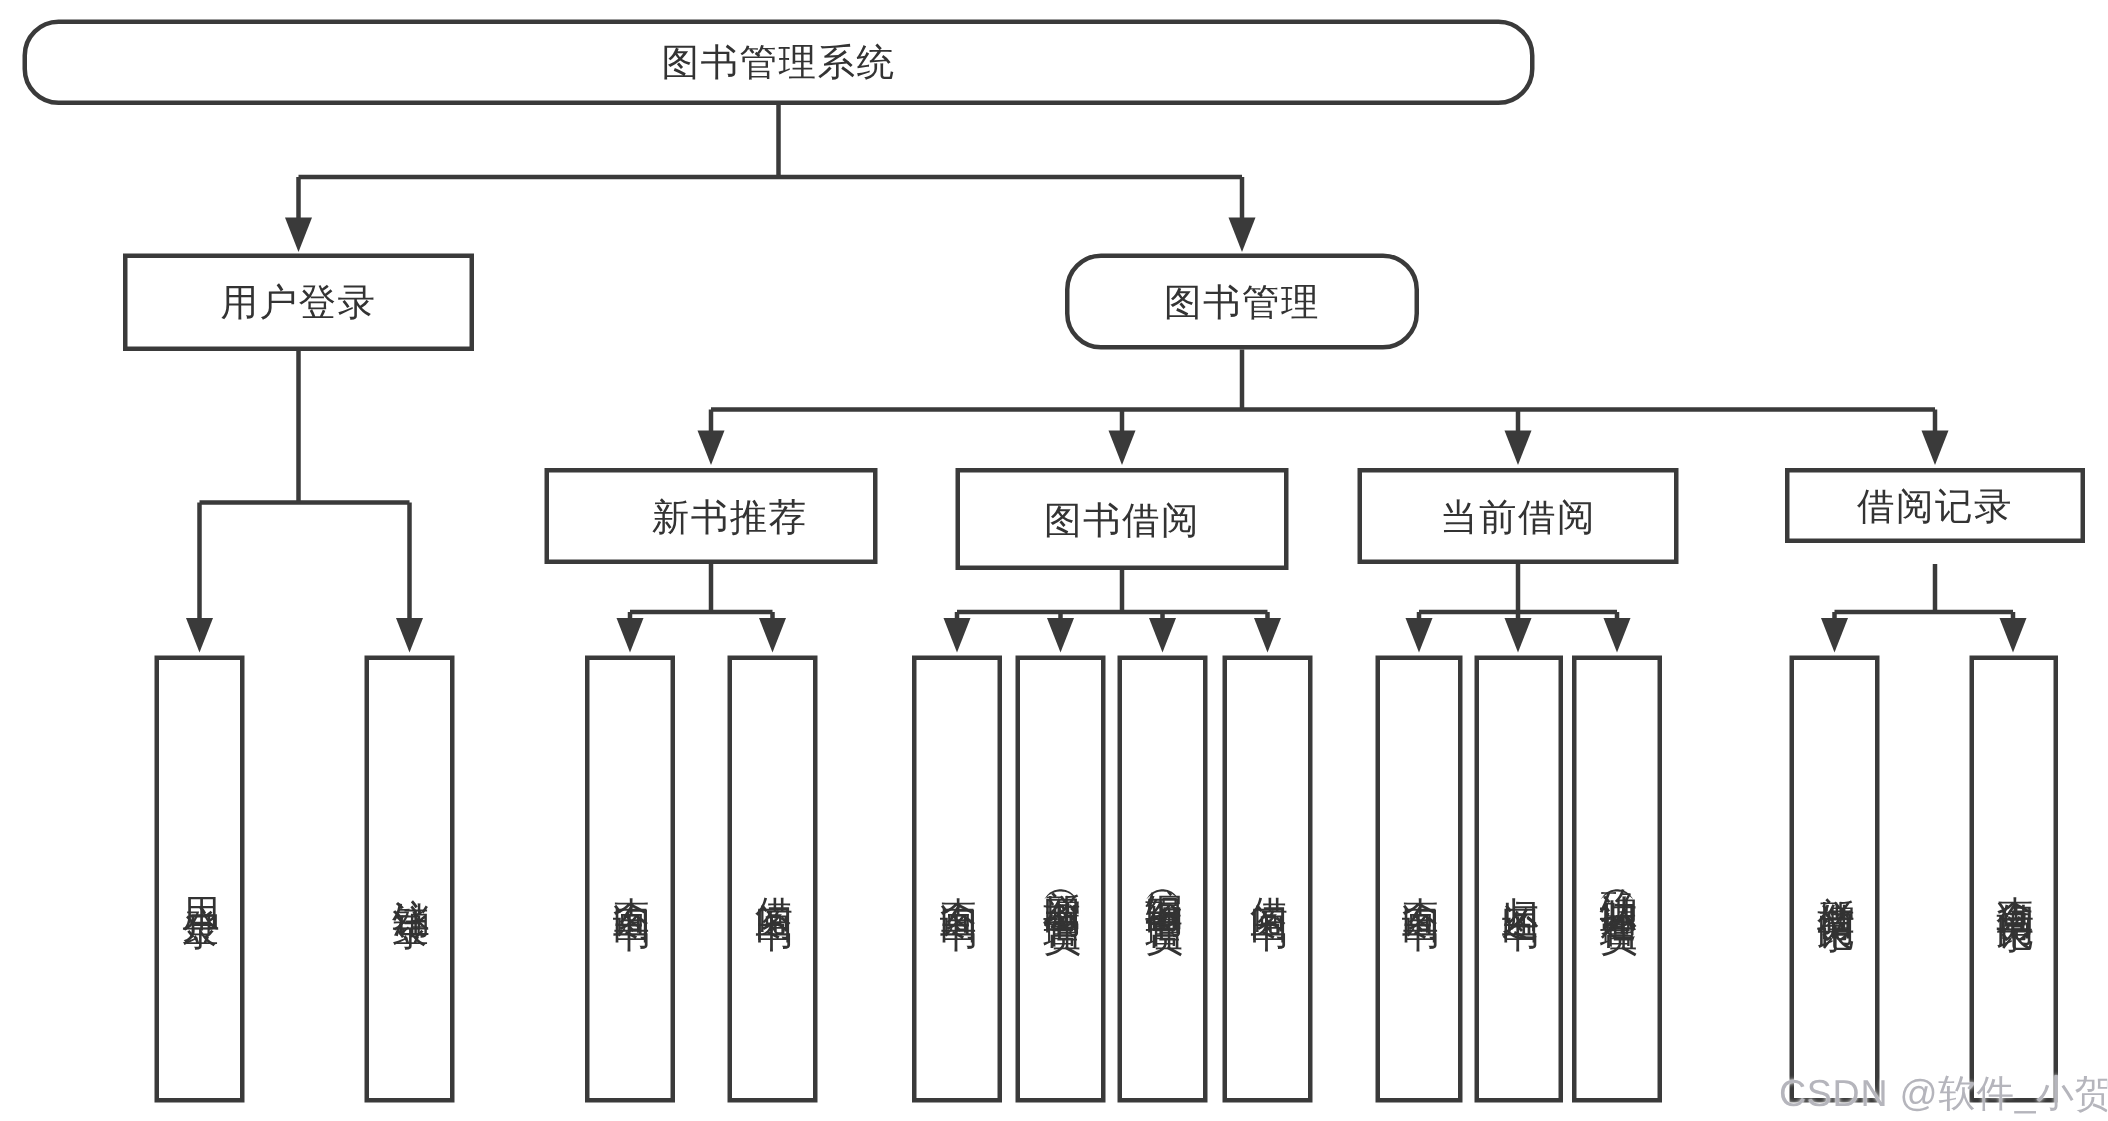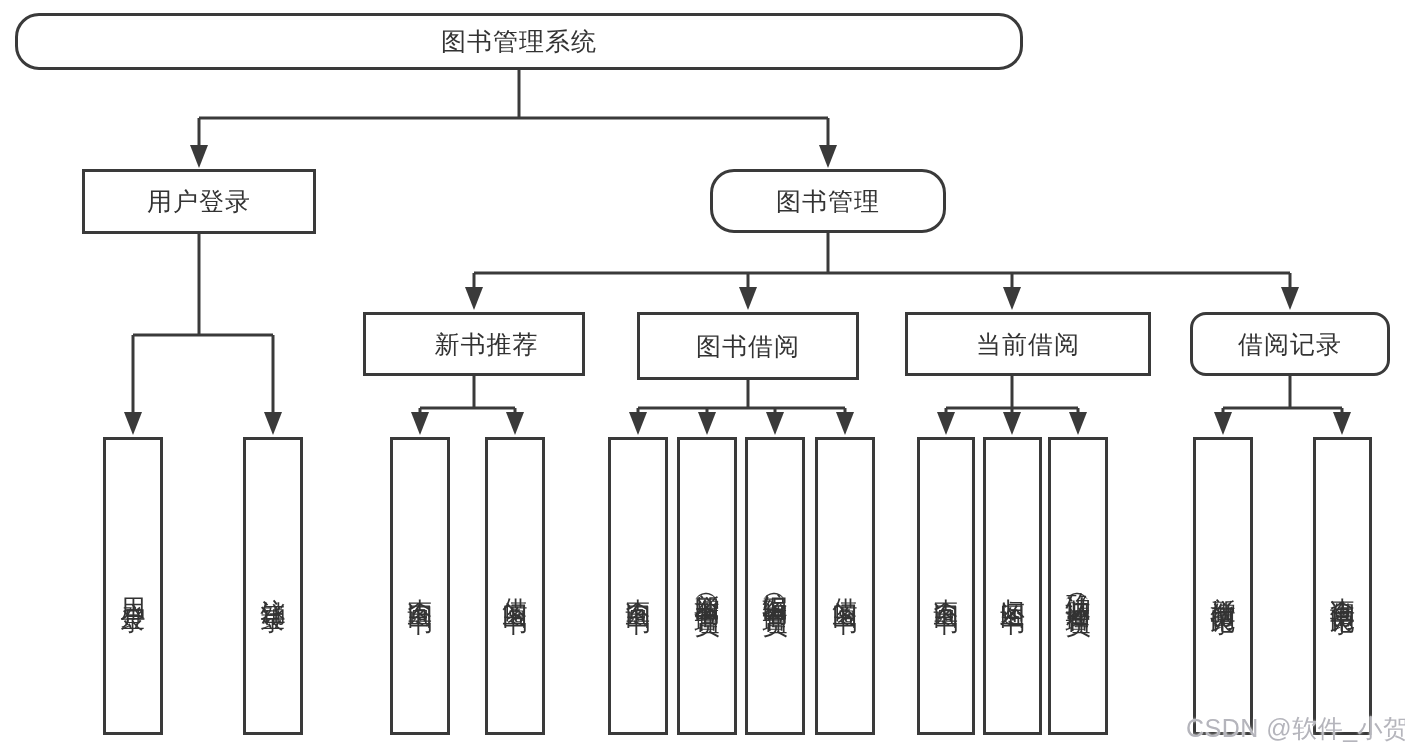--- a/index.html
+++ b/index.html
@@ -28,22 +28,22 @@
     text-orientation:mixed;
     letter-spacing:4px;
     line-height:1;
   }
   
   .n-root{left:15px;top:13px;width:1008px;height:57px;border-radius:24px;}
   .n-userlogin{left:82px;top:169px;width:234px;height:65px;}
   .n-bookmgmt{left:710px;top:169px;width:236px;height:64px;border-radius:24px;}
   .n-newrec {left:363px;top:312px;width:222px;height:64px;padding-left:25px;}
   .n-borrow {left:637px;top:312px;width:222px;height:68px;}
-  .n-current{left:905px;top:312px;width:246px;height:64px;}
-  .n-history{left:1190px;top:312px;width:200px;height:64px;border-radius:16px;}
+  .n-current{left:905px;top:312px;width:214px;height:64px;}
+  .n-history{left:1190px;top:312px;width:200px;height:50px;}
   .n-a1{left:103px;} .n-a2{left:243px;}
   .n-b1{left:390px;} .n-b2{left:485px;}
   .n-c1{left:608px;} .n-c2{left:677px;} .n-c3{left:745px;} .n-c4{left:815px;}
   .n-d1{left:917px;width:58px;} .n-d2{left:983px;width:59px;} .n-d3{left:1048px;}
   .n-e1{left:1193px;} .n-e2{left:1313px;width:59px;}
   .tight .vtext{letter-spacing:3px;}
   .watermark{
     position:absolute;
     left:1186px;top:712px;
     z-index:5;

